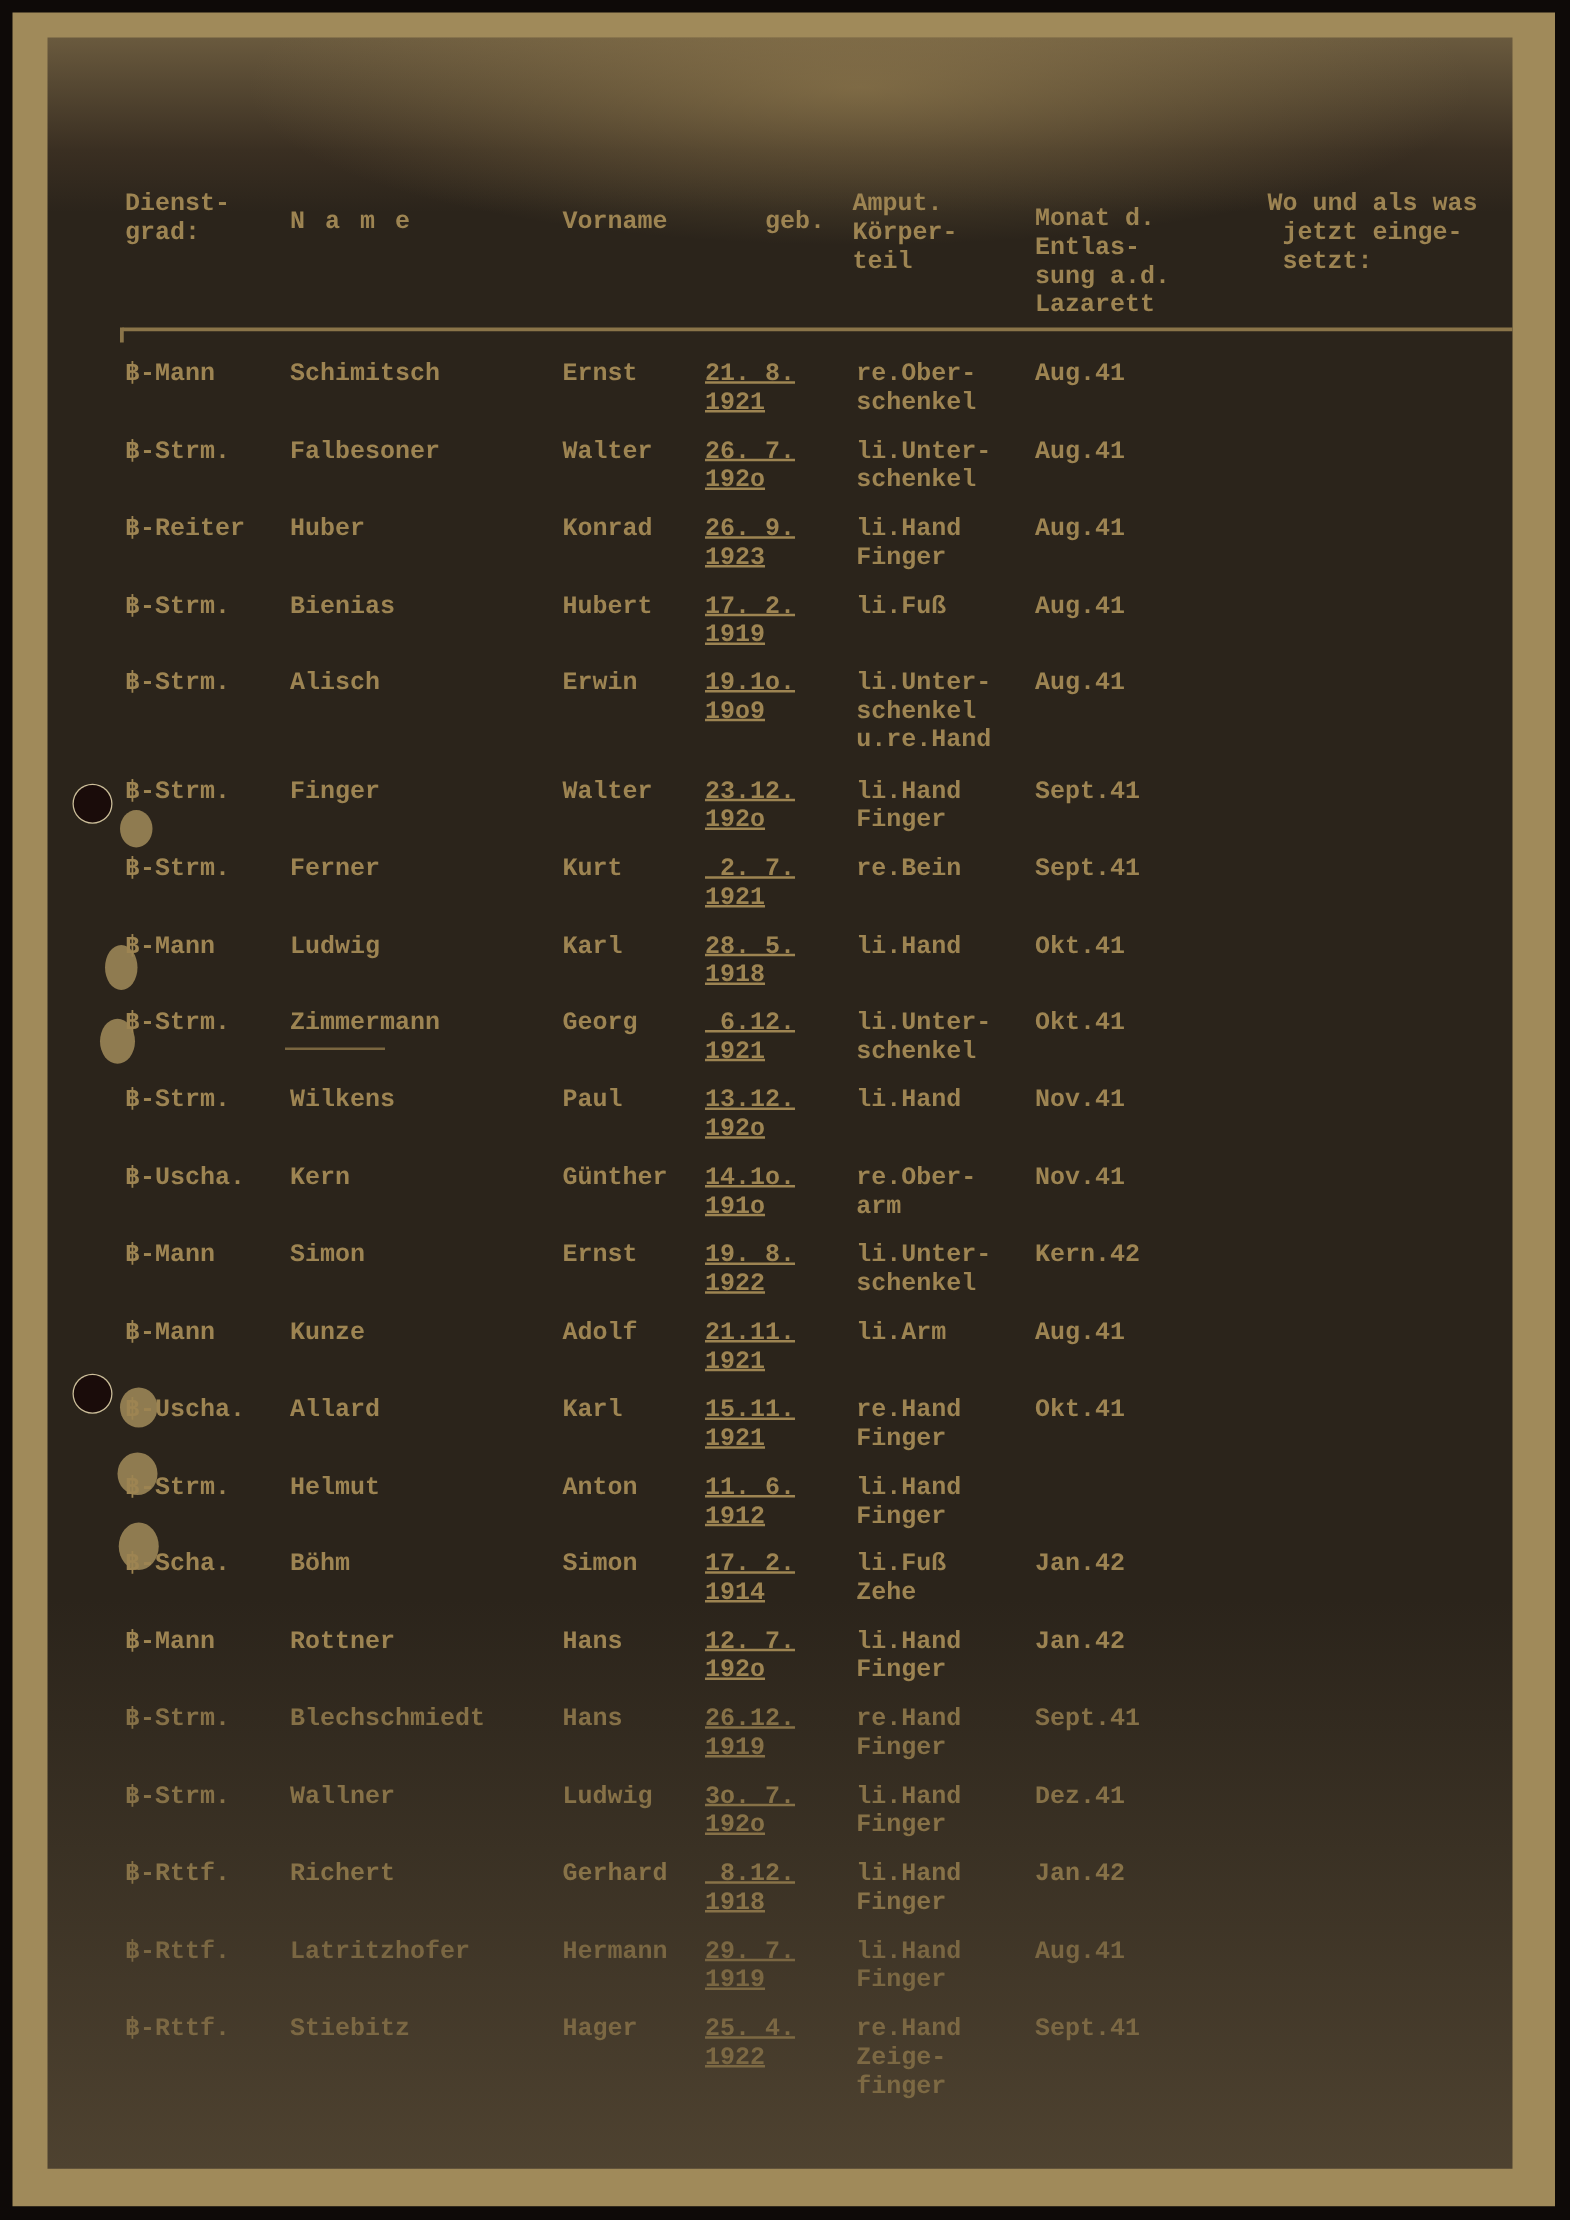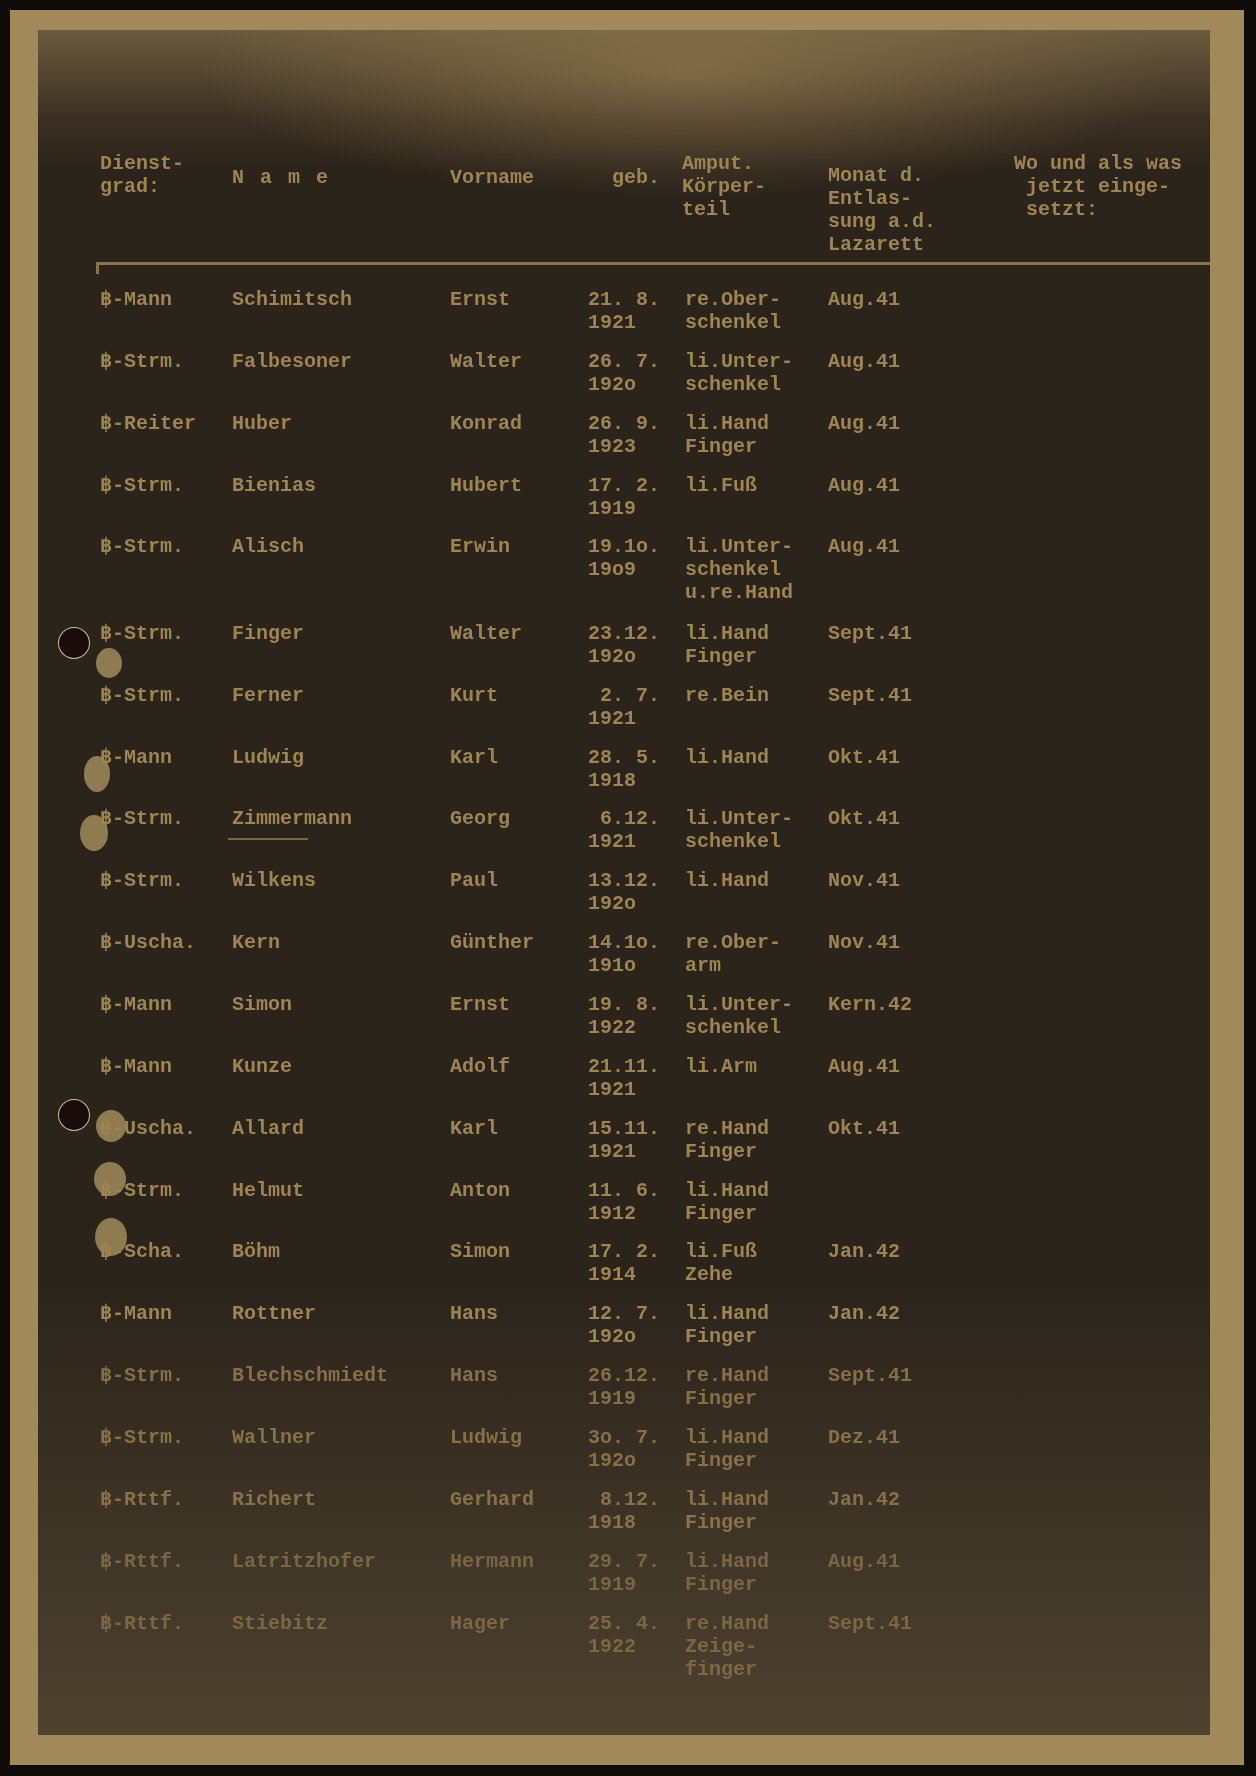--- a/index.html
+++ b/index.html
@@ -38,21 +38,21 @@
     background: #8a7449;
   }
   .rule-tick {
     position: absolute; left: 96px; top: 262px; width: 3px; height: 12px; background: #8a7449;
   }
   .row { position: absolute; left: 0; width: 1256px; }
   .c { position: absolute; white-space: pre; }
   .c-rank { left: 100px; }
   .c-name { left: 232px; }
   .c-first { left: 450px; }
-  .c-born { left: 588px; }
+  .c-born { left: 564px; text-decoration: underline; }
   .c-part { left: 685px; }
   .c-month { left: 828px; }
   .underline-mark {
     position: absolute; left: 228px; top: 838px; width: 80px; height: 2px; background: #7a6640;
   }
   .fade { opacity: 0.78; }
   .fade2 { opacity: 0.62; }
 </style>
 </head>
 <body>

